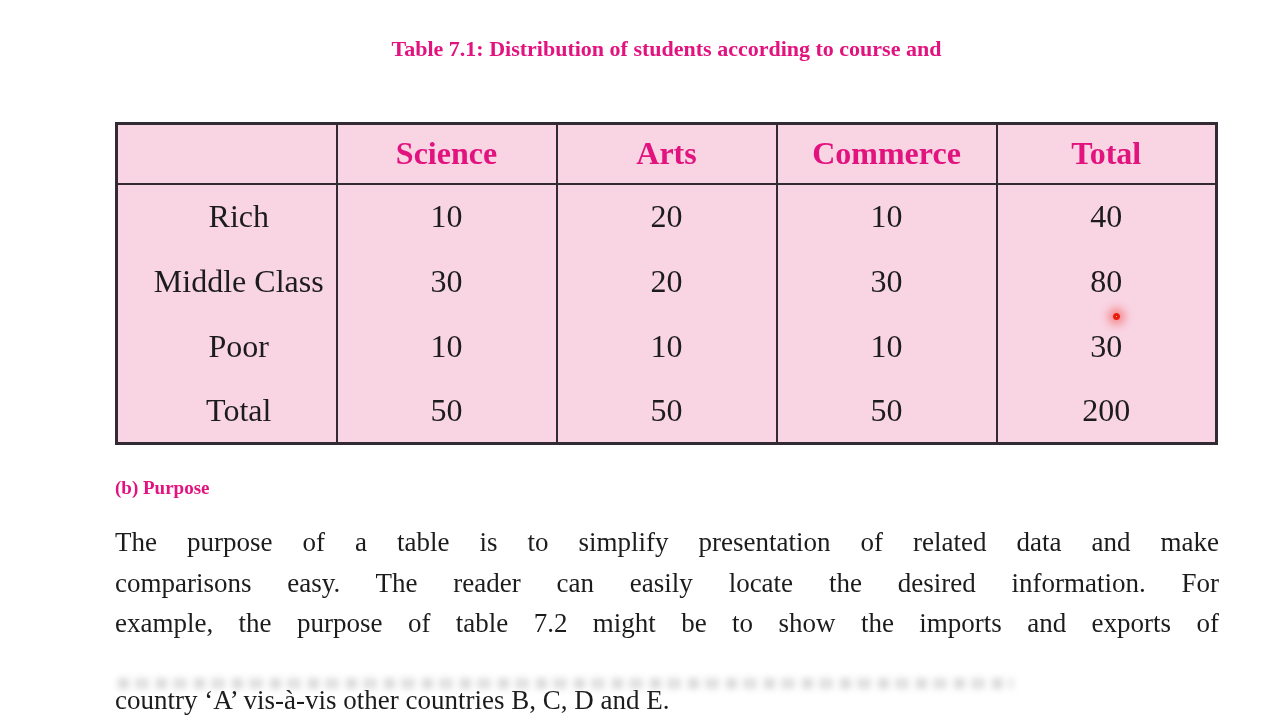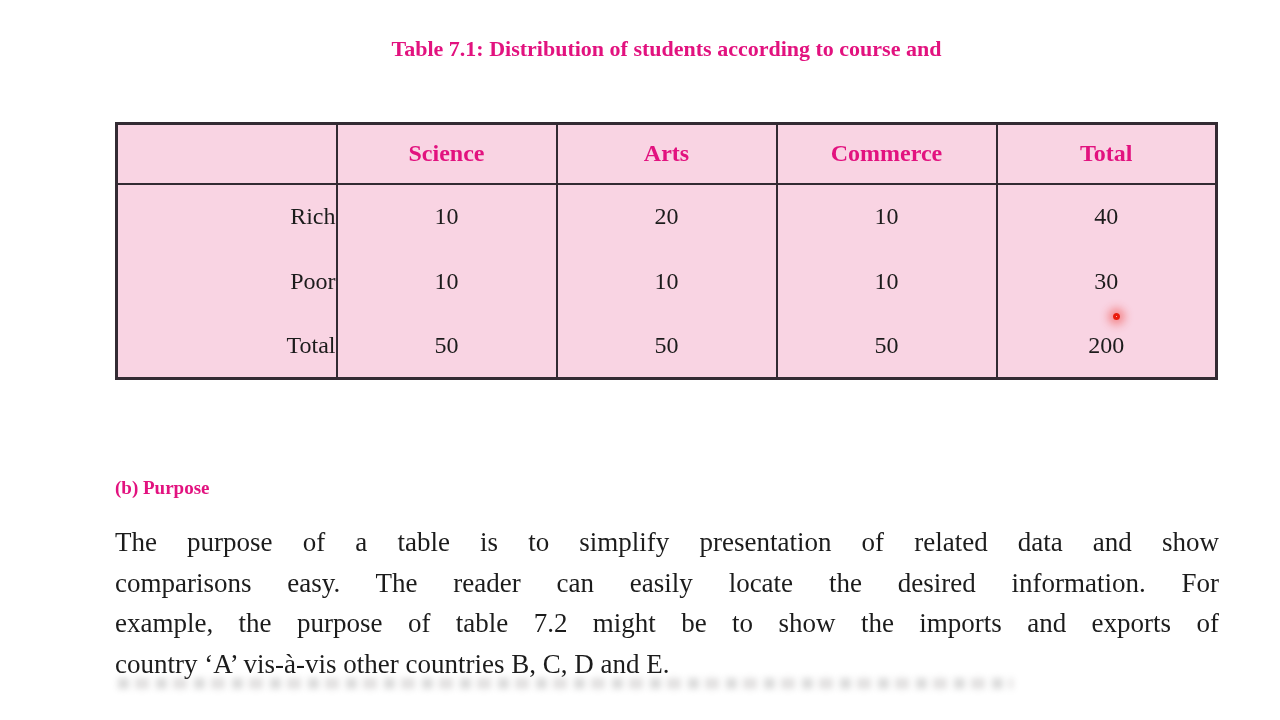--- a/index.html
+++ b/index.html
@@ -33,33 +33,33 @@
     top: 122px;
     width: 1103px;
     border-collapse: collapse;
     table-layout: fixed;
     background: var(--cell-pink, #f9d4e3);
     border: 3px solid var(--border-dark, #332b33);
   }
   table.dist th, table.dist td {
     border-left: 2px solid var(--border-dark, #332b33);
     border-right: 2px solid var(--border-dark, #332b33);
-    font-size: 24px;
+    font-size: 32px;
     text-align: center;
     vertical-align: middle;
   }
   table.dist thead th {
     height: 60px;
     color: var(--title-magenta, #e2127f);
     font-weight: bold;
     border-bottom: 2px solid var(--border-dark, #332b33);
   }
   table.dist tbody td { height: 65px; color: var(--text-black, #1c1c1c); }
   table.dist tbody td.rowlabel {
-    text-align: right;
+    text-align: center;
     padding-left: 24px;
   }
 
   
   .purpose-heading {
     position: absolute;
     left: 115px;
     top: 471px;
     color: var(--title-magenta, #e2127f);
     font-weight: bold;
@@ -75,21 +75,21 @@
     width: 1104px;
     color: var(--text-black, #1c1c1c);
     font-size: 27px;
   }
   .pline {
     line-height: 40.5px;
     text-align: justify;
     text-align-last: justify;
     white-space: normal;
   }
-  .pline.last { text-align-last: left; }
+  .pline.last { text-align-last: left; margin-top: 36px; }
 
   
   .pointer-dot {
     position: absolute;
     left: 1113px;
     top: 313px;
     width: 7px;
     height: 7px;
     border: 3px solid var(--pointer-red, #ea1c0d);
     border-radius: 50%;
@@ -134,20 +134,27 @@
     </thead>
     <tbody>
         <tr>
           <td class="rowlabel">Rich</td>
           <td>10</td>
           <td>20</td>
           <td>10</td>
           <td>40</td>
         </tr>
         <tr>
+          <td class="rowlabel">Middle Class</td>
+          <td>30</td>
+          <td>20</td>
+          <td>30</td>
+          <td>80</td>
+        </tr>
+        <tr>
           <td class="rowlabel">Poor</td>
           <td>10</td>
           <td>10</td>
           <td>10</td>
           <td>30</td>
         </tr>
         <tr>
           <td class="rowlabel">Total</td>
           <td>50</td>
           <td>50</td>
@@ -155,21 +162,21 @@
           <td>200</td>
         </tr>
       </tbody>
   </table>
 
   <span class="pointer-dot"></span>
 
   <div class="purpose-heading">(b) Purpose</div>
 
   <div class="purpose-paragraph">
-      <div class="pline">The purpose of a table is to simplify presentation of related data and show</div>
+      <div class="pline">The purpose of a table is to simplify presentation of related data and make</div>
       <div class="pline">comparisons easy. The reader can easily locate the desired information. For</div>
       <div class="pline">example, the purpose of table 7.2 might be to show the imports and exports of</div>
       <div class="pline last">country ‘A’ vis-à-vis other countries B, C, D and E.</div>
     </div>
 
   <div class="ghost-line"></div>
 
 </div>
 
 </body></html>

